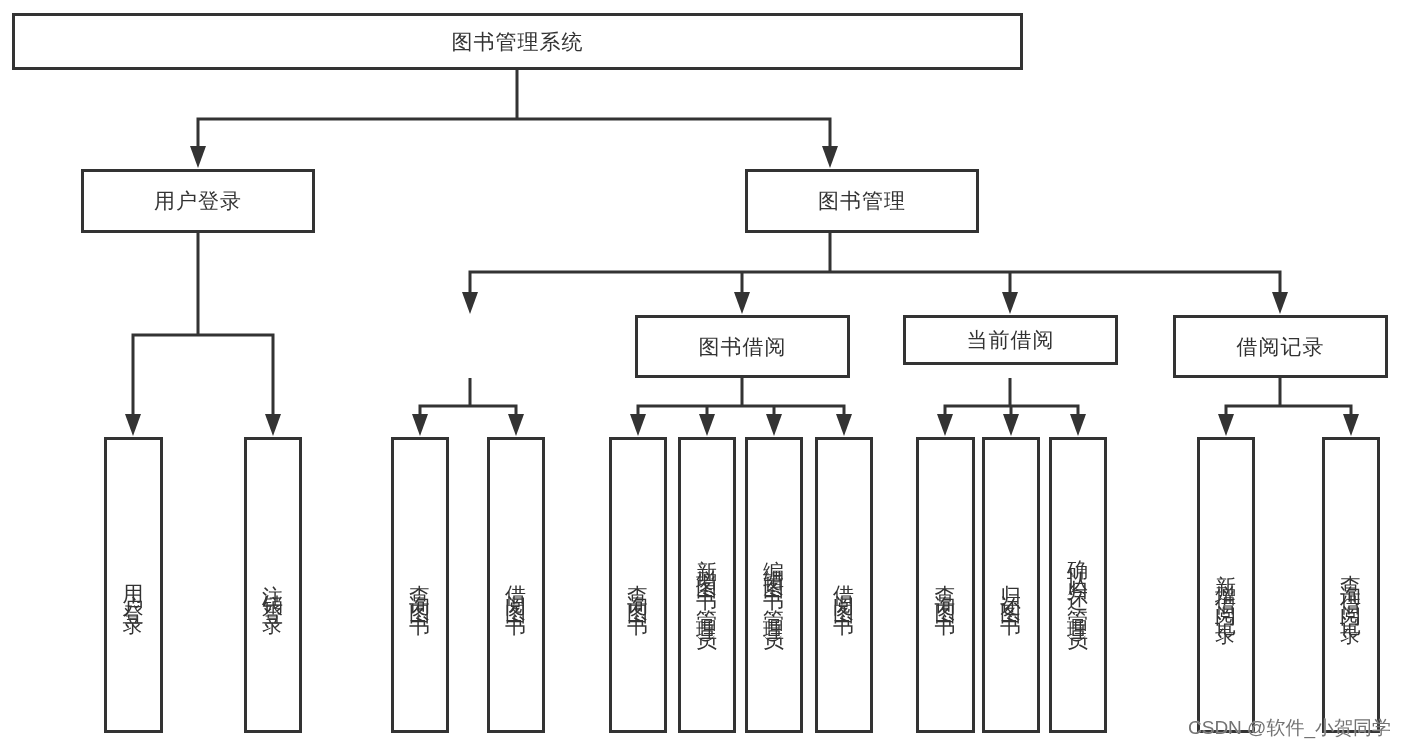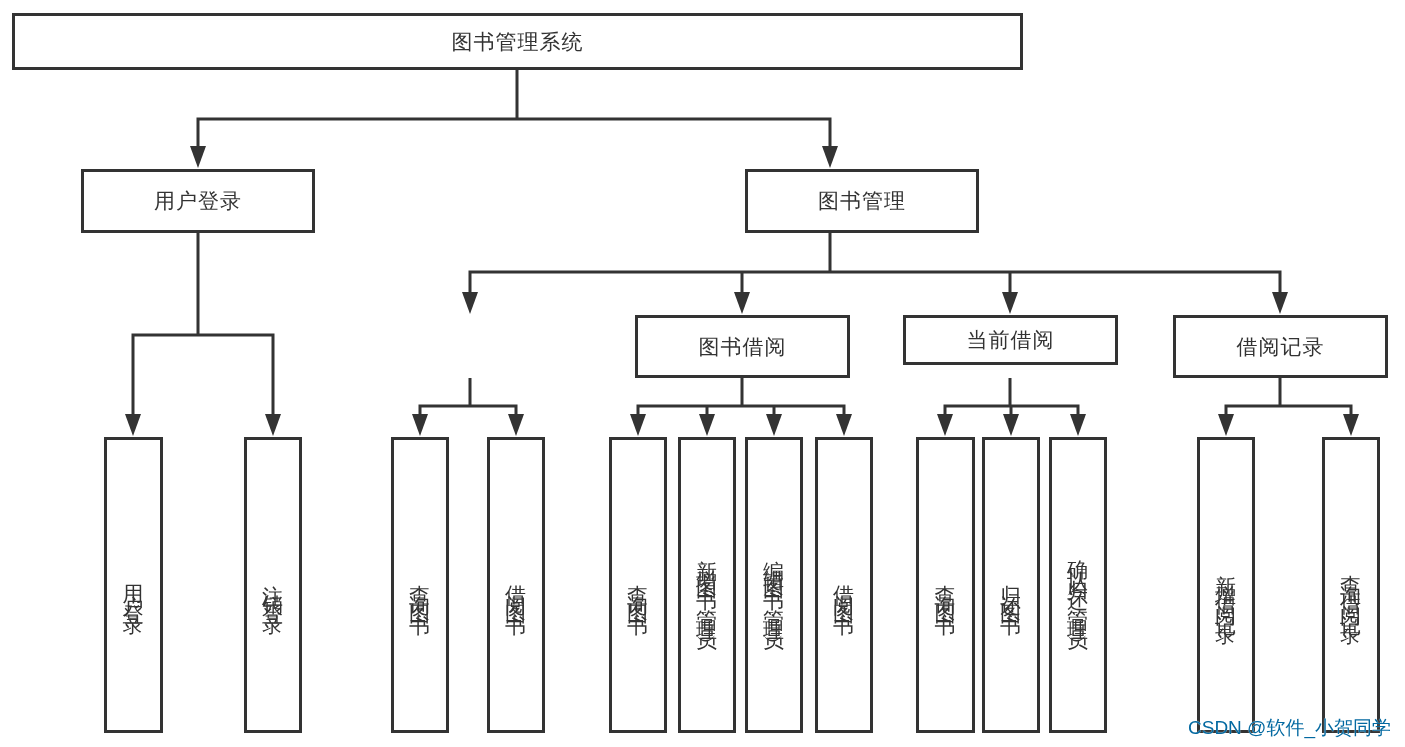--- a/index.html
+++ b/index.html
@@ -42,21 +42,21 @@
     font-size: 21px;
     padding-top: 6px;
   }
 
   .watermark {
     position: absolute;
     left: 1188px;
     top: 715px;
     width: 215px;
     font-size: 19px;
-    color: #0369a1;
+    color: #737373;
     letter-spacing: 0px;
     white-space: nowrap;
     z-index: 3;
     text-shadow: 0 0 1px #ffffff;
   }
 </style>
 </head>
 <body>
 
 <div class="stage">

